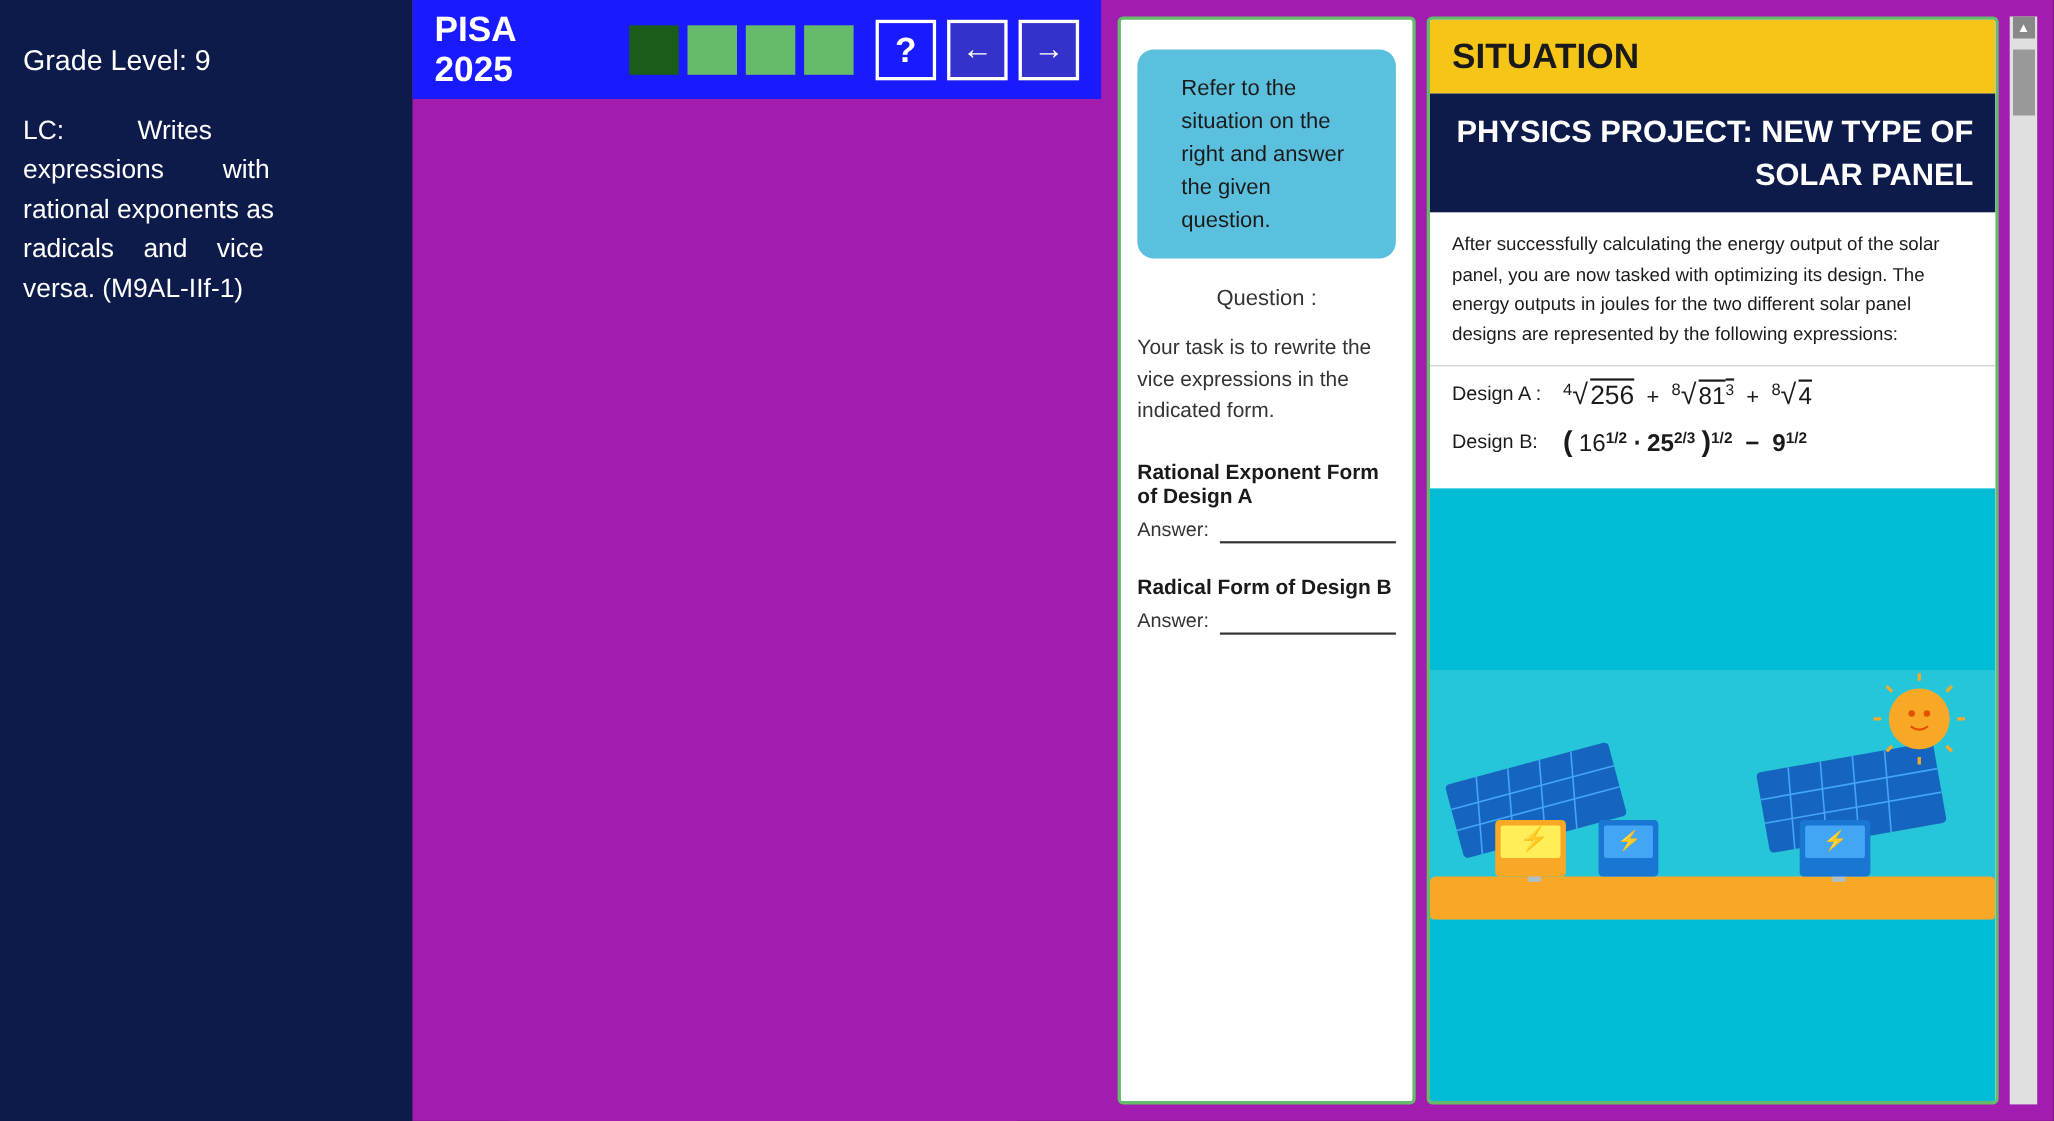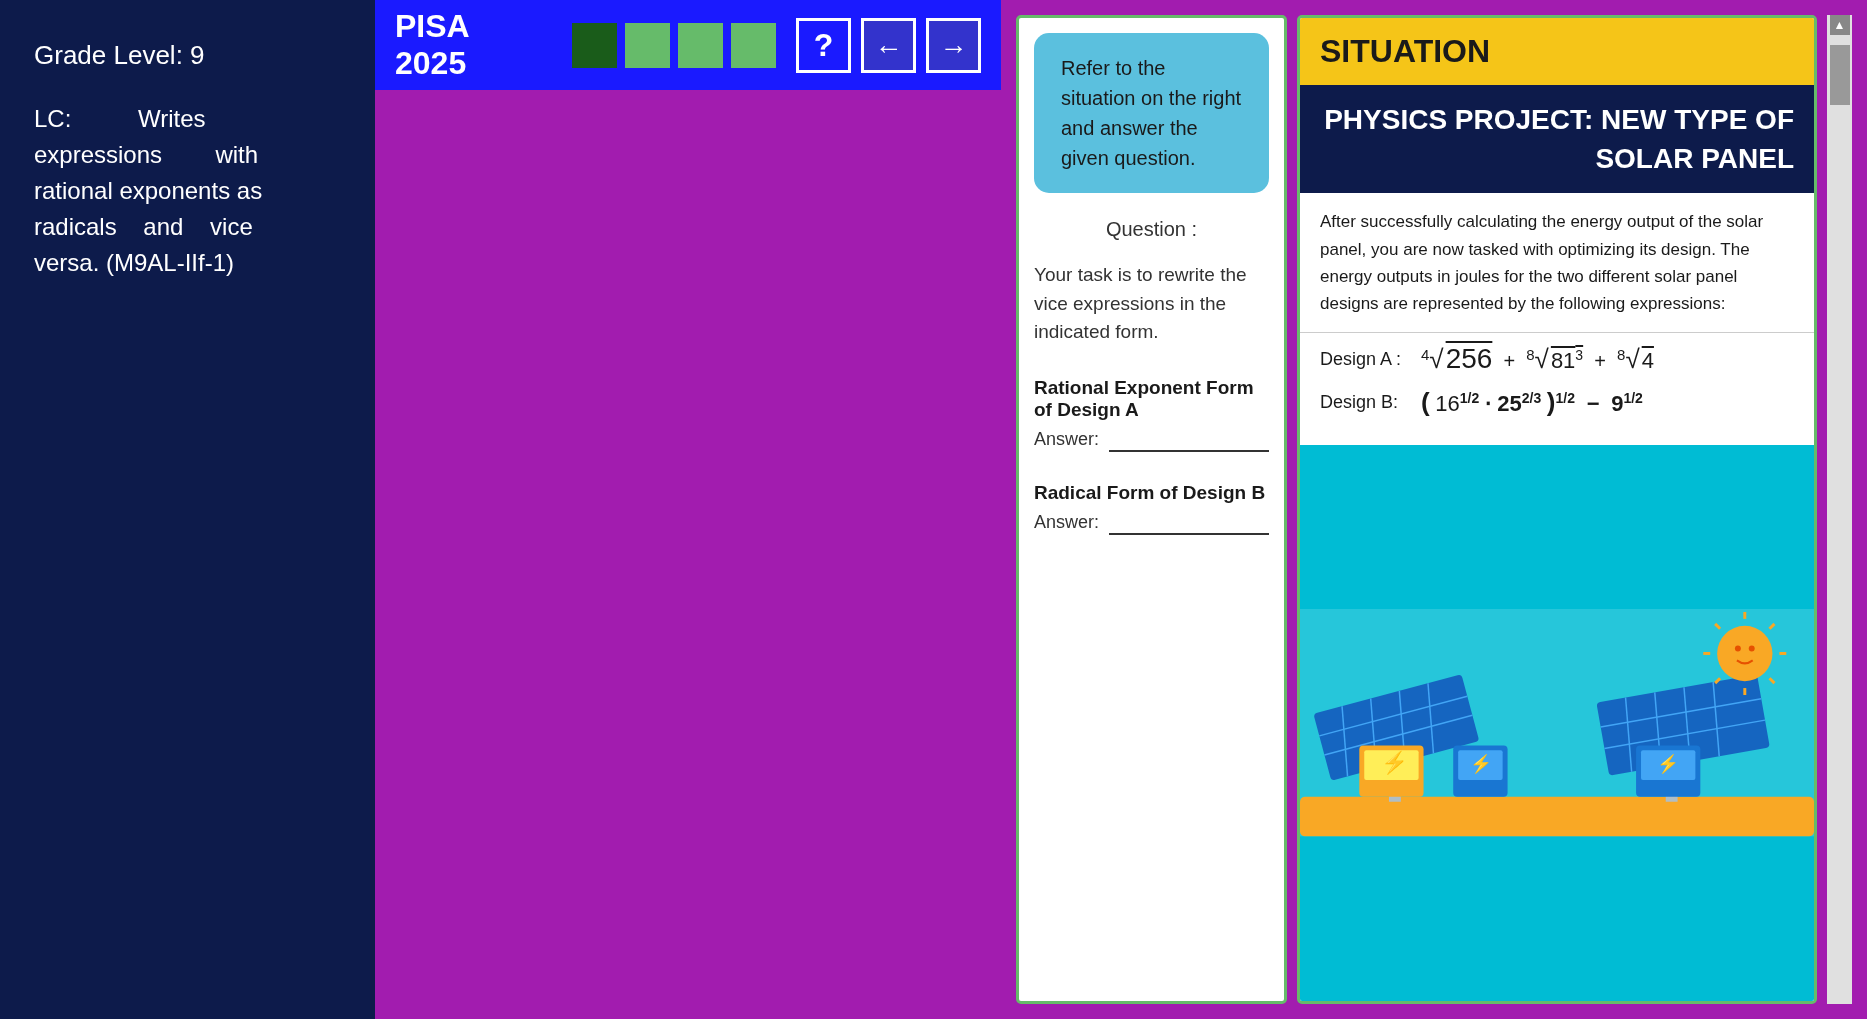--- a/index.html
+++ b/index.html
@@ -11,21 +11,21 @@
       background: #1a1a2e;
       display: flex;
     }
 
     
     .sidebar {
       width: 375px;
       min-width: 375px;
       background: #0d1b4b;
       color: white;
-      padding: 40px 34px;
+      padding: 40px 21px;
       display: flex;
       flex-direction: column;
       justify-content: flex-start;
     }
     .sidebar-grade {
       font-size: 26px;
       margin-bottom: 30px;
       font-weight: normal;
     }
     .sidebar-lc {
@@ -108,24 +108,25 @@
       gap: 15px;
       background: white;
       border: 3px solid #66bb6a;
       border-radius: 5px;
       padding: 15px;
     }
 
     .instruction-box {
       background: #5bc0de;
       border-radius: 15px;
-      padding: 20px 27px;
+      padding: 20px 40px;
       font-size: 20px;
       color: #1a1a1a;
       line-height: 1.5;
+      margin-top: 12px;
     }
 
     .question-label {
       font-size: 20px;
       color: #333;
       margin-top: 10px;
       text-align: center;
     }
 
     .task-text {
@@ -327,21 +328,21 @@
         </div>
       </div>
       <div class="situation-content">
         <span>After successfully calculating the energy output of the solar panel, you are now tasked with optimizing its design. The energy outputs in joules for the two different solar panel designs are represented by the following expressions:</span>
       </div>
       <div class="math-expressions">
 
         <div class="math-line">
           <span class="math-label">Design A :</span>
           <span class="math-formula">
-            <sup style="font-size:15px; vertical-align:super;">4</sup><span style="font-size:26px;">√</span><span style="font-size:28px; text-decoration:overline; padding-left:2px;">256</span>
+            <sup style="font-size:15px; vertical-align:super;">4</sup><span style="font-size:26px;">√</span><span style="font-size:24px; text-decoration:overline; padding-left:2px;">256</span>
             &nbsp;+&nbsp;
             <sup style="font-size:15px; vertical-align:super;">8</sup><span style="font-size:26px;">√</span><span style="font-size:22px; text-decoration:overline; padding-left:2px;">81<sup style="font-size:14px;">3</sup></span>
             &nbsp;+&nbsp;
             <sup style="font-size:15px; vertical-align:super;">8</sup><span style="font-size:26px;">√</span><span style="font-size:22px; text-decoration:overline; padding-left:2px;">4</span>
           </span>
         </div>
 
         <div class="math-line">
           <span class="math-label">Design B:</span>
           <span class="math-formula">

